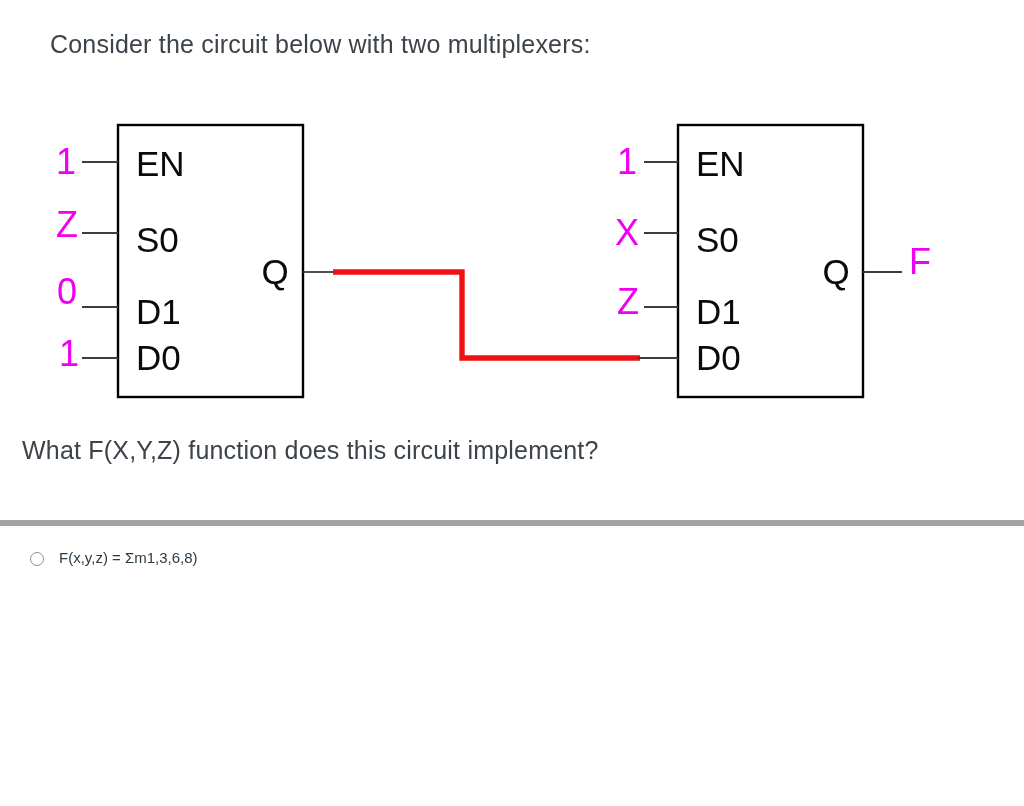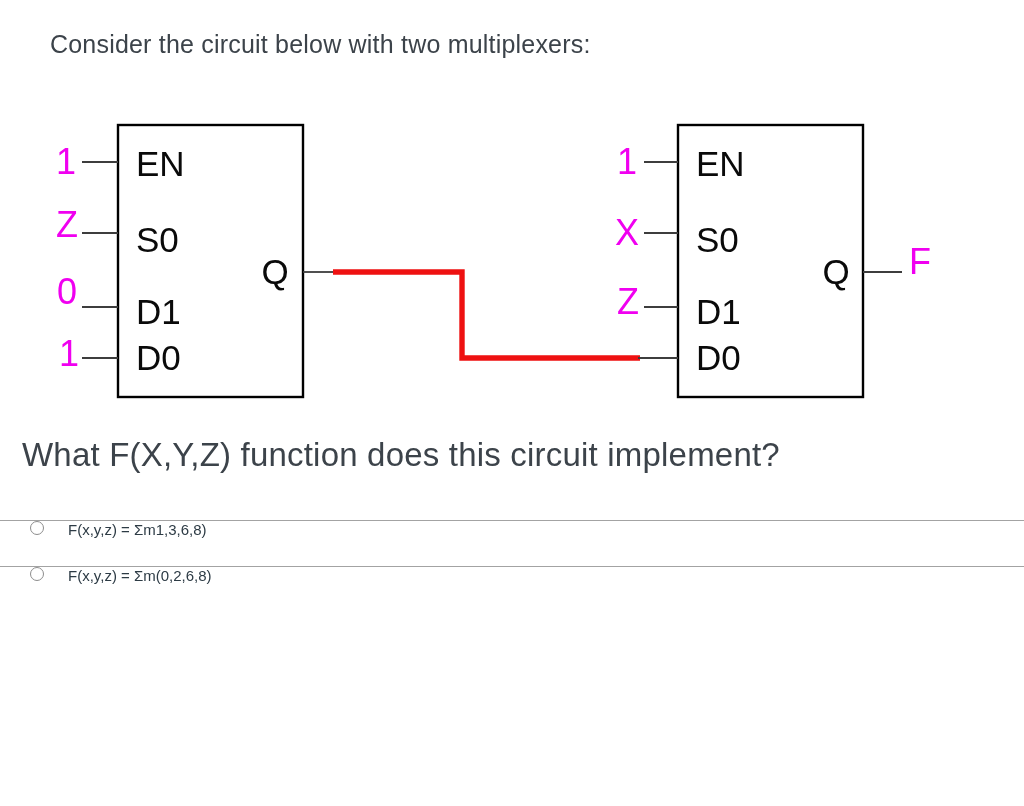--- a/index.html
+++ b/index.html
@@ -9,40 +9,40 @@
     font-family: "Liberation Sans", sans-serif;
     position: relative;
     overflow: hidden;
   }
   .title {
     position: absolute; left: 22px; top: 30px;
     font-size: 25px; color: #3c434a; letter-spacing: 0.2px; margin-left: 28px;
   }
   .question {
     position: absolute; left: 22px; top: 436px;
-    font-size: 33px; color: #3c434a; letter-spacing: 0.2px;
+    font-size: 25px; color: #3c434a; letter-spacing: 0.2px;
   }
   .circuit {
     position: absolute; left: 0; top: 100px;
   }
   .circuit text { font-family: "Liberation Sans", sans-serif; }
   .pin-label { font-size: 35px; fill: #0a0a0a; }
   .q-label   { font-size: 35px; fill: #0a0a0a; }
   .sig-label { font-size: 36px; }
   .mux-box { fill: #ffffff; stroke: #000000; stroke-width: 2.4; }
   .stub { stroke: #3d3d3d; stroke-width: 1.8; }
   .wire { fill: none; stroke-width: 5.4; }
   .options {
     position: absolute; left: 0; top: 520px; width: 1024px;
   }
   .opt-row {
-    display: flex; align-items: flex-start;
+    display: flex; align-items: flex-end;
     height: 45.6px; box-sizing: border-box;
-    border-top: 1px solid #a3a3a3;
-    padding-left: 30px; gap: 24px;
+    border-top: 6px solid #a3a3a3;
+    padding-left: 30px; gap: 15px;
     cursor: pointer; background: #ffffff;
   }
   .radio {
     width: 14px; height: 14px; flex: 0 0 auto;
     border: 1px solid #8d8d8d; border-radius: 50%;
     background: #ffffff; box-sizing: border-box;
   }
   .opt-label { font-size: 15px; color: #2d3b45; }
 </style>
 </head>
@@ -94,17 +94,13 @@
   <text class="sig-label" x="920" y="174" text-anchor="middle" fill="#f000f0">F</text>
 </svg>
 
 <div class="question">What F(X,Y,Z) function does this circuit implement?</div>
 
 <div class="options">
   <div class="opt-row">
     <span class="radio"></span>
     <span class="opt-label">F(x,y,z) = Σm1,3,6,8)</span>
   </div>
-  <div class="opt-row">
-    <span class="radio"></span>
-    <span class="opt-label">F(x,y,z) = Σm(0,2,6,8)</span>
-  </div>
 </div>
 
 </body></html>

